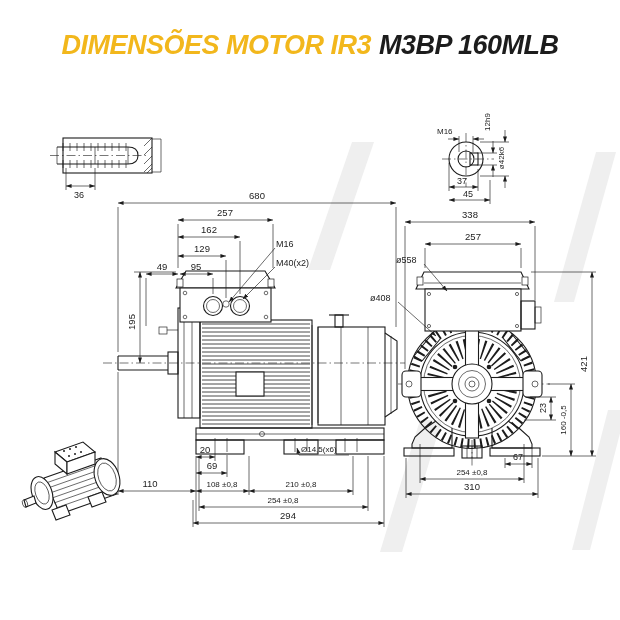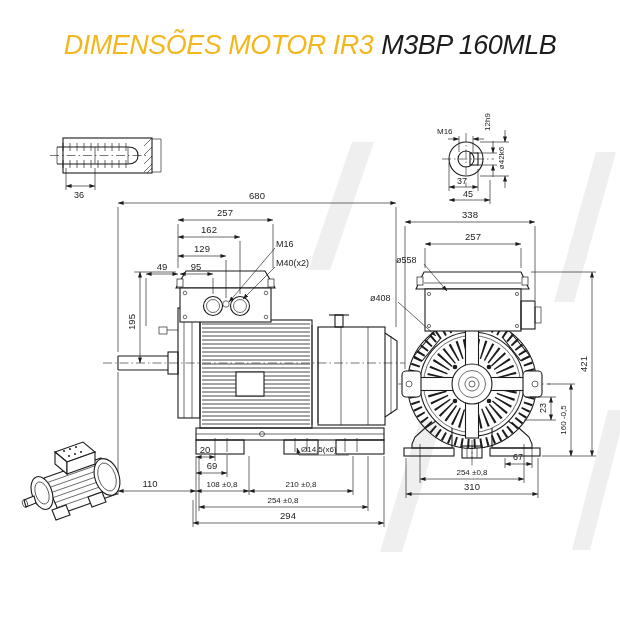--- a/index.html
+++ b/index.html
@@ -1,19 +1,19 @@
 <!DOCTYPE html>
 <html><head>
 <meta charset="utf-8">
 <style>
   html,body{margin:0;padding:0;background:#fff;}
   .page{position:relative;width:620px;height:620px;background:#fff;overflow:hidden;
         font-family:"Liberation Sans",sans-serif;}
   .title{position:absolute;top:30px;left:0;width:620px;text-align:center;
-         font-style:italic;font-weight:normal;font-size:27px;letter-spacing:-.5px;
+         font-style:italic;font-weight:bold;font-size:27px;letter-spacing:-.5px;
          white-space:nowrap;color:#1c1c1c;}
   .title .accent{margin-right:8px;}
   svg{position:absolute;left:0;top:0;}
   .o{fill:none;stroke:#1c1c1c;stroke-width:1.1;}
   .t{fill:none;stroke:#1c1c1c;stroke-width:.65;}
   .f{fill:none;stroke:#1c1c1c;stroke-width:.8;}
   .d{fill:none;stroke:#1c1c1c;stroke-width:.65;}
   .c{fill:none;stroke:#1c1c1c;stroke-width:.6;stroke-dasharray:9 3 1.5 3;}
   .w{fill:#fff;stroke:#1c1c1c;stroke-width:1.1;}
   .wt{fill:#fff;stroke:#1c1c1c;stroke-width:.7;}

